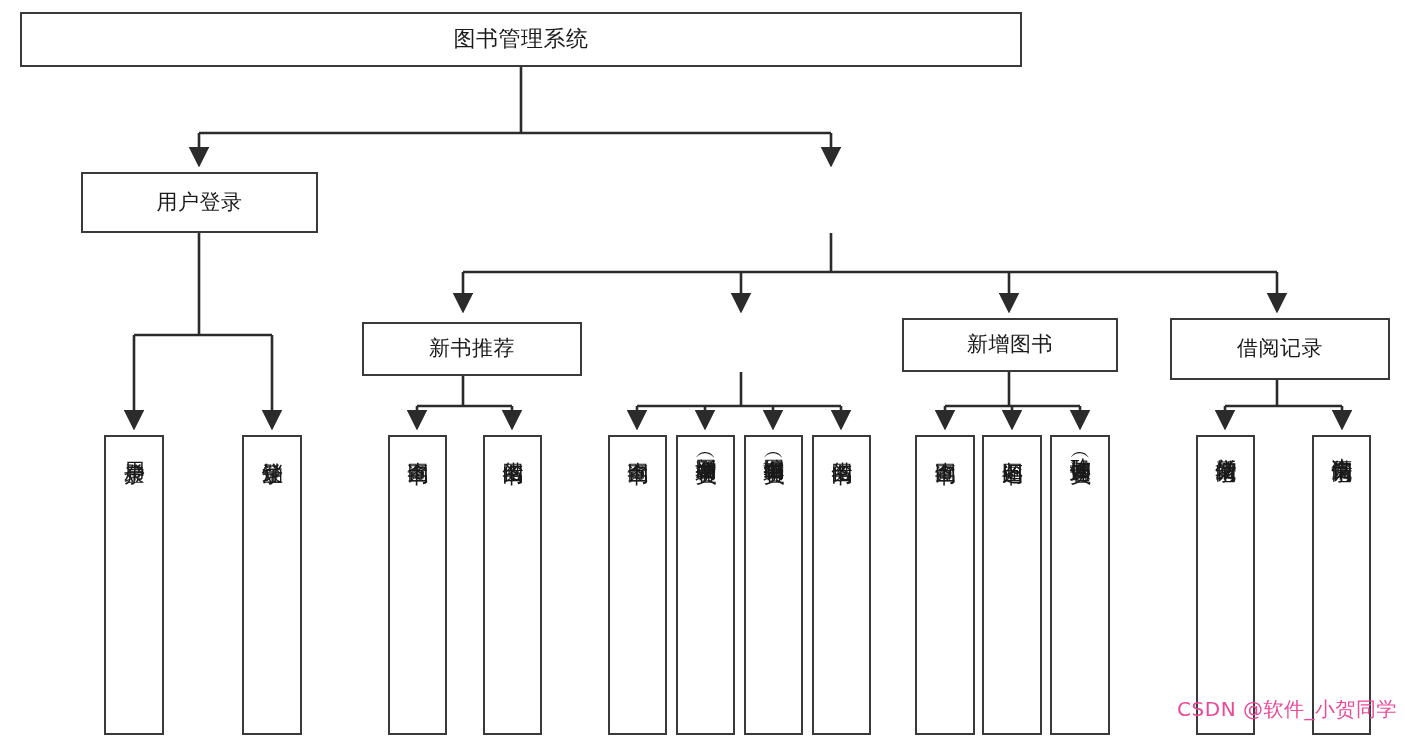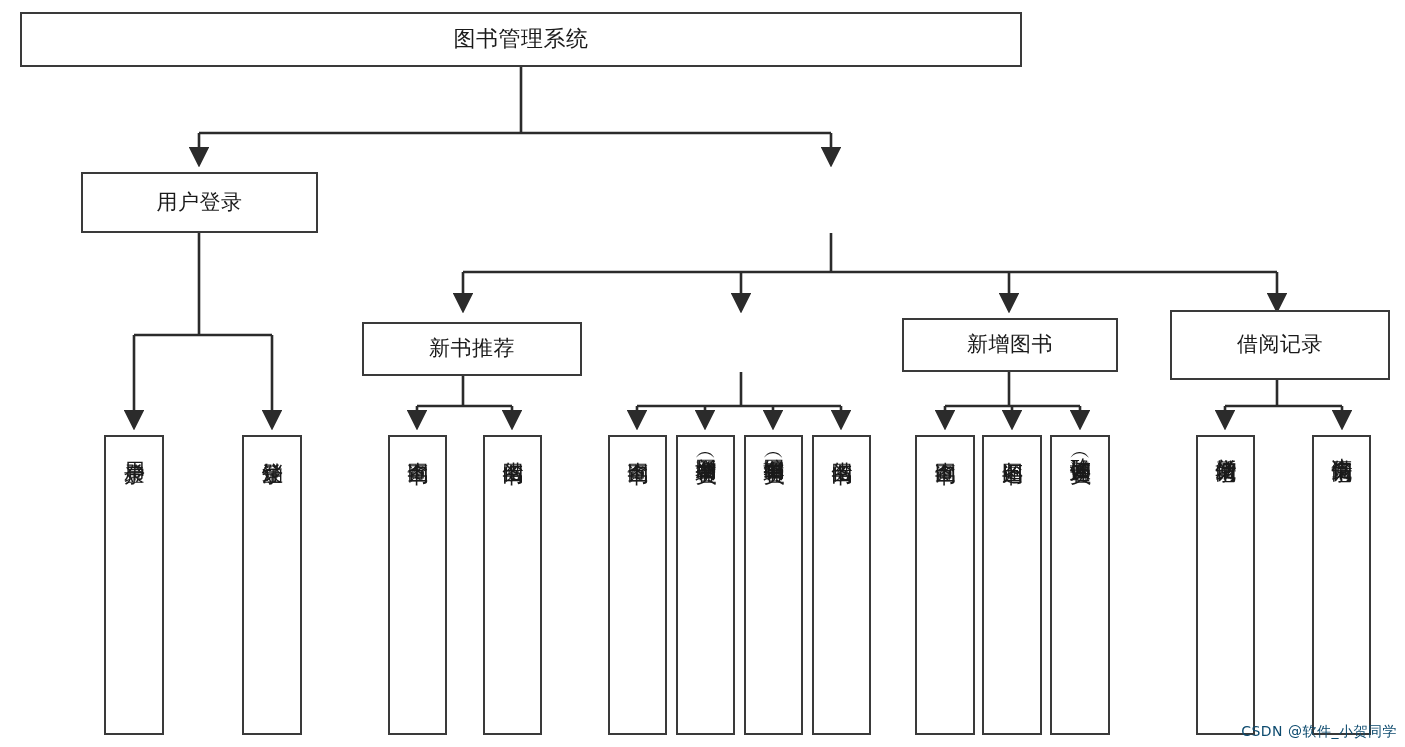--- a/index.html
+++ b/index.html
@@ -55,23 +55,23 @@
     padding-top: 8px;
   }
   .node.vertical.tall-text {
     padding-top: 4px;
   }
   .node.root .label { font-size: 22px; }
   .node.mid .label  { font-size: 21px; }
   .watermark {
     position: absolute;
     right: 8px;
-    bottom: 6px;
-    font-size: 14px;
-    color: #0c4a6e;
+    bottom: 24px;
+    font-size: 20px;
+    color: #ec4899;
     letter-spacing: 0.5px;
     z-index: 3;
     white-space: nowrap;
   }
 </style>
 </head>
 <body>
 
 <div id="canvas">
 
@@ -132,21 +132,21 @@
   <div class="node mid" style="left:81px; top:172px; width:237px; height:61px;">
     <span class="label">用户登录</span>
   </div>
 
   <div class="node mid" style="left:362px; top:322px; width:220px; height:54px;">
     <span class="label">新书推荐</span>
   </div>
   <div class="node mid" style="left:902px; top:318px; width:216px; height:54px;">
     <span class="label">新增图书</span>
   </div>
-  <div class="node mid" style="left:1170px; top:310px; width:220px; height:70px;">
+  <div class="node mid" style="left:1170px; top:318px; width:220px; height:62px;">
     <span class="label">借阅记录</span>
   </div>
 
   <div class="node vertical" style="left:104px; top:435px; width:60px; height:300px;">
     <span class="label">用户登录</span>
   </div>
   <div class="node vertical" style="left:242px; top:435px; width:60px; height:300px;">
     <span class="label">注销登录</span>
   </div>
 

